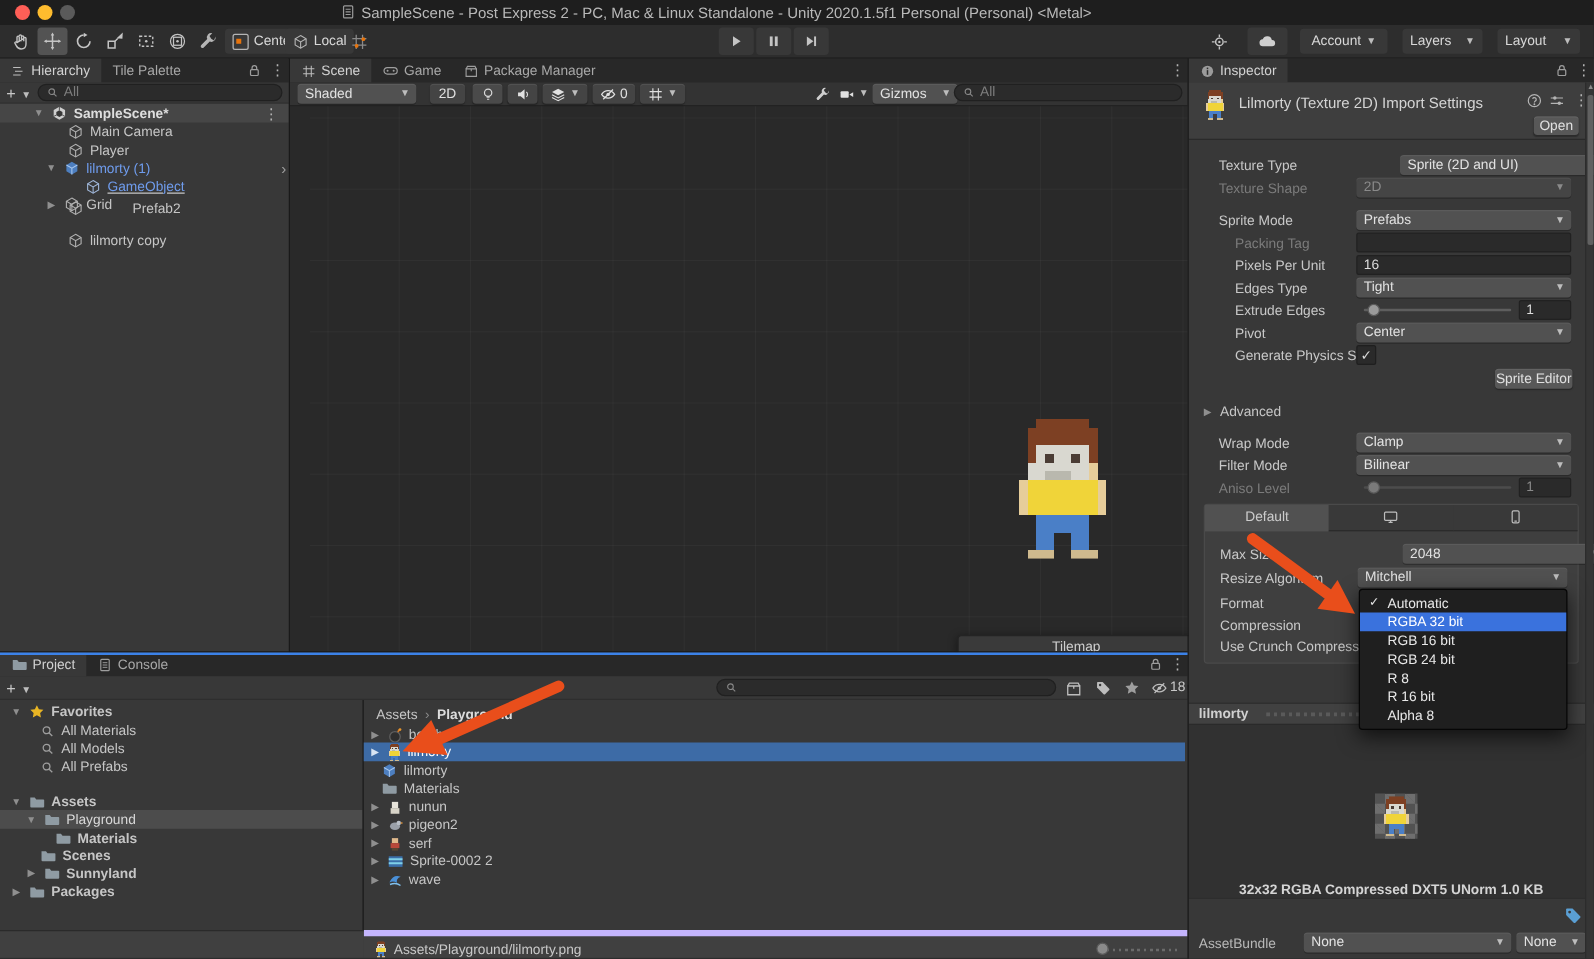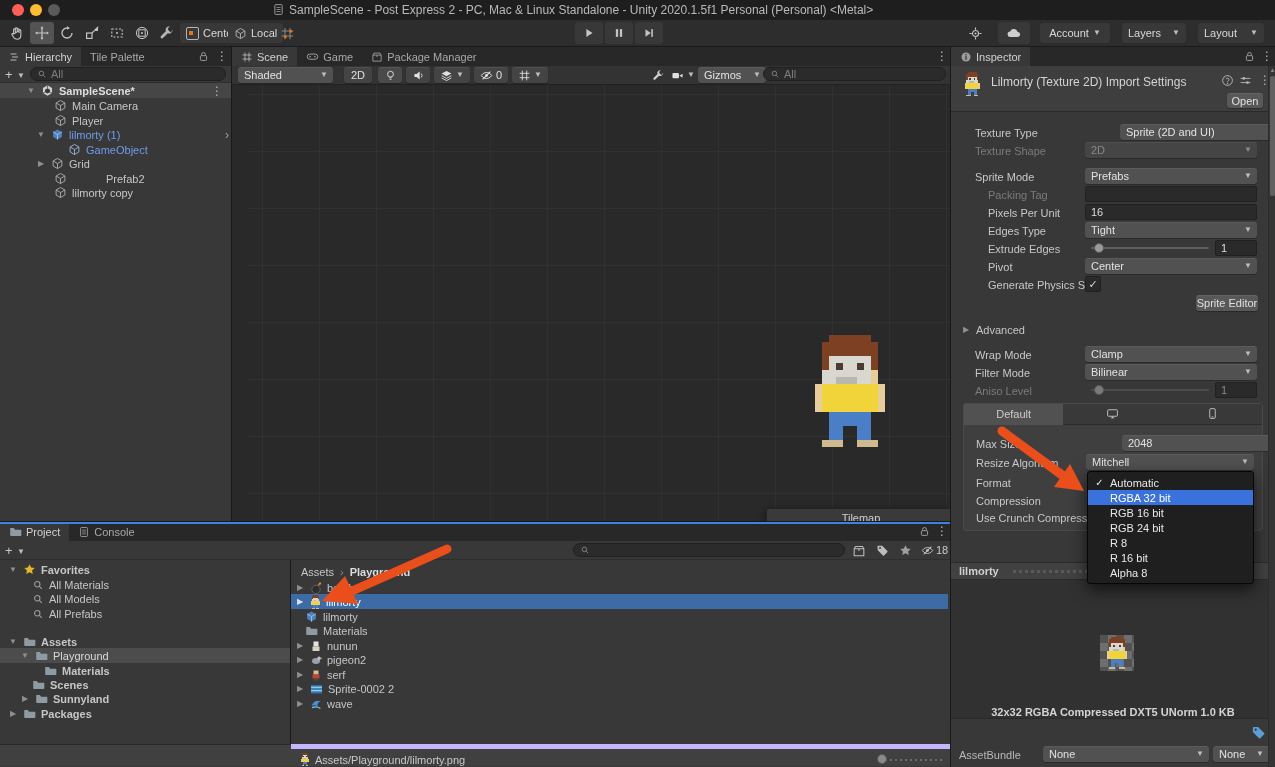--- a/index.html
+++ b/index.html
@@ -378,34 +378,34 @@
         <span>Player</span>
       </div>
     <div class="row" style="left:36px;top:80px;width:195px;">
       <span class="fold">▼</span>
       <svg class="ic" width="13" height="13">
           <use href="#s-cubeblue"></use>
         </svg>
       <span class="blue">lilmorty (1)</span>
       <span style="position:absolute;right:2px;color:#9e9e9e;font-size:12px;">›</span>
     </div>
-    <div class="row" style="left:68px;top:95px;">
+    <div class="row" style="left:68px;top:95px;text-decoration:underline;">
         <svg class="ic" width="13" height="13" style="color:#9fb6d8;">
           <use href="#s-cube"></use>
         </svg>
         <span class="blue">GameObject</span>
       </div>
     <div class="row" style="left:36px;top:109px;">
         <span class="fold">▶</span>
         <svg class="ic" width="13" height="13" style="color:#b0b0b0;">
           <use href="#s-cube"></use>
         </svg>
         <span>Grid</span>
       </div>
-    <div class="row" style="left:54px;top:124px;gap:39px;">
+    <div class="row" style="left:54px;top:112px;gap:39px;">
         <svg class="ic" width="13" height="13" style="color:#b0b0b0;">
           <use href="#s-cube"></use>
         </svg>
         <span>Prefab2</span>
       </div>
     <div class="row" style="left:54px;top:138px;">
         <svg class="ic" width="13" height="13" style="color:#b0b0b0;">
           <use href="#s-cube"></use>
         </svg>
         <span>lilmorty copy</span>

